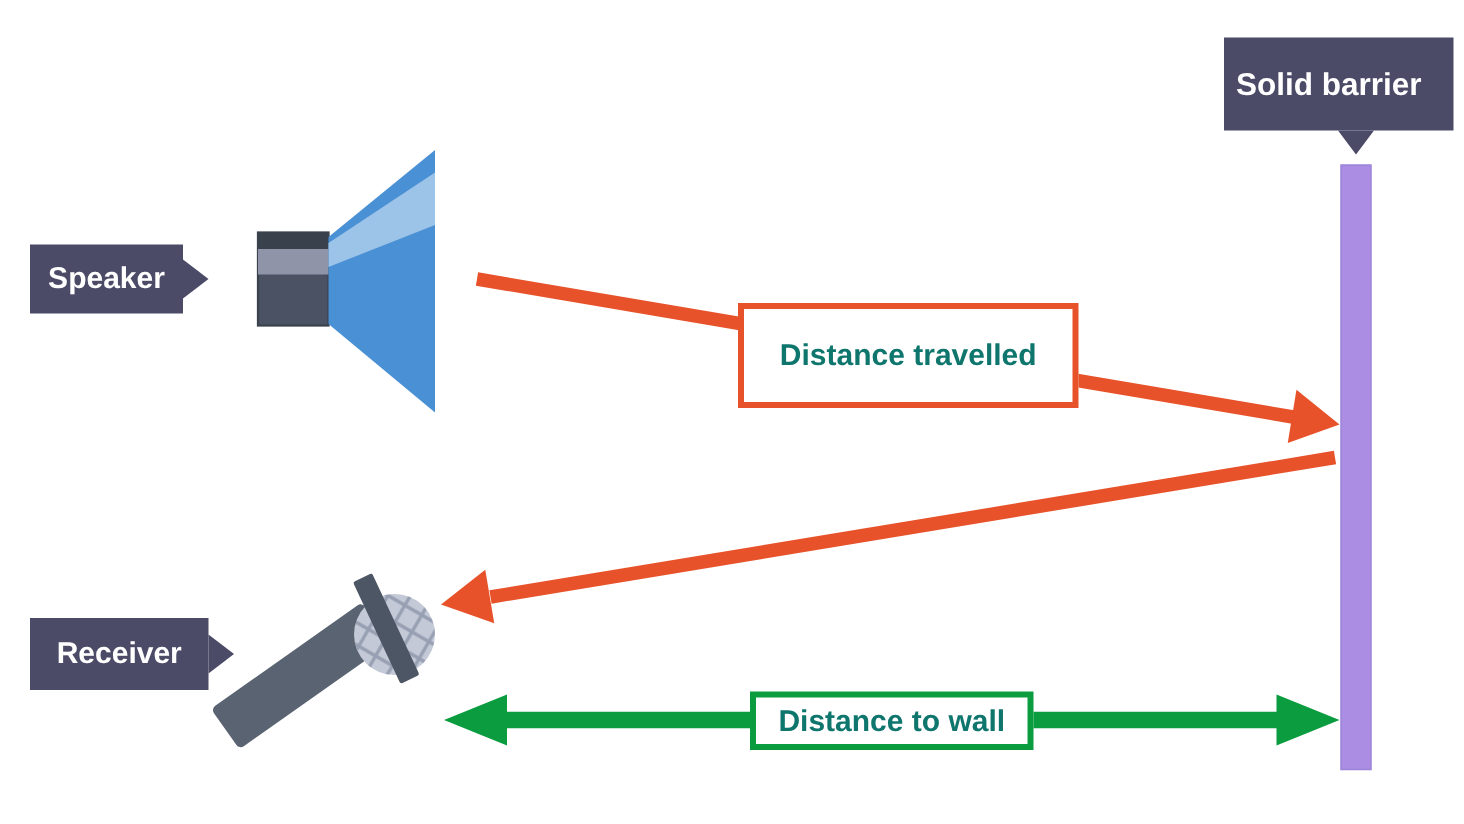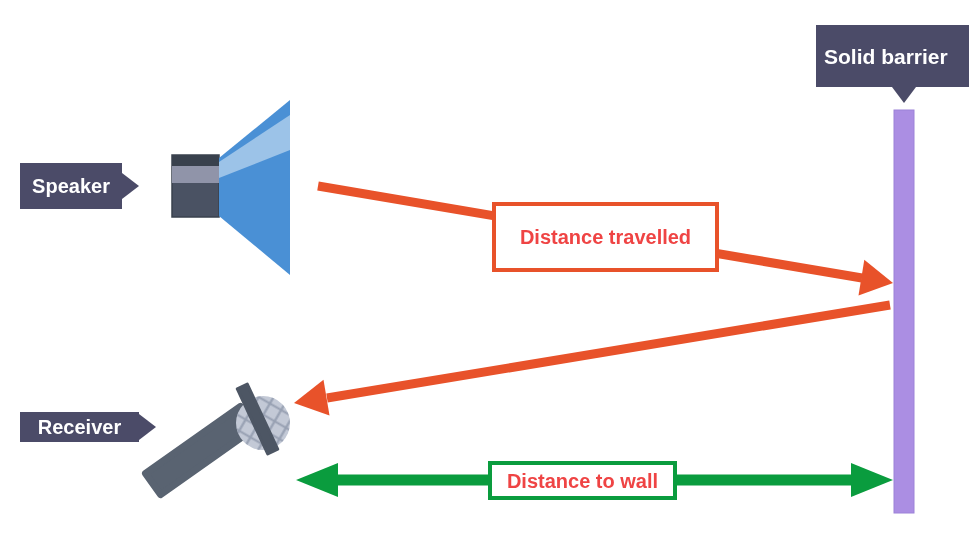--- a/index.html
+++ b/index.html
@@ -41,52 +41,52 @@
     content: "";
     position: absolute;
     top: 100%;
     left: 76px;
     width: 0; height: 0;
     border-left: 12px solid transparent;
     border-right: 12px solid transparent;
     border-top: 16px solid #4b4b68;
   }
   #speaker-tag  { left: 20px;  top: 163px; width: 102px; height: 46px; }
-  #receiver-tag { left: 20px;  top: 412px; width: 119px; height: 30px; }
+  #receiver-tag { left: 20px;  top: 412px; width: 119px; height: 48px; }
   #barrier-tag  {
     left: 816px; top: 25px; width: 153px; height: 62px;
     flex-direction: column;
     align-items: flex-start;
     justify-content: center;
     padding-left: 8px;
     line-height: 27px;
     font-size: 21px;
   }
 
   
   .note {
     position: absolute;
     background: #ffffff;
-    color: #ef4444;
+    color: #0f766e;
     font-weight: 700;
     font-size: 20px;
     display: flex;
     flex-direction: row;
     align-items: center;
     justify-content: center;
     text-align: center;
     z-index: 3;
     line-height: 26px;
   }
   #distance-travelled-note {
     left: 492px; top: 202px; width: 227px; height: 70px;
     border: 4px solid #e8522a;
   }
   #distance-to-wall-note {
-    left: 488px; top: 461px; width: 189px; height: 39px;
+    left: 500px; top: 461px; width: 189px; height: 39px;
     border: 4px solid #0a9c3e;
   }
 </style>
 </head>
 <body>
 
 <div class="stage">
 
   <svg width="976" height="549" viewBox="0 0 976 549">
     <defs>

